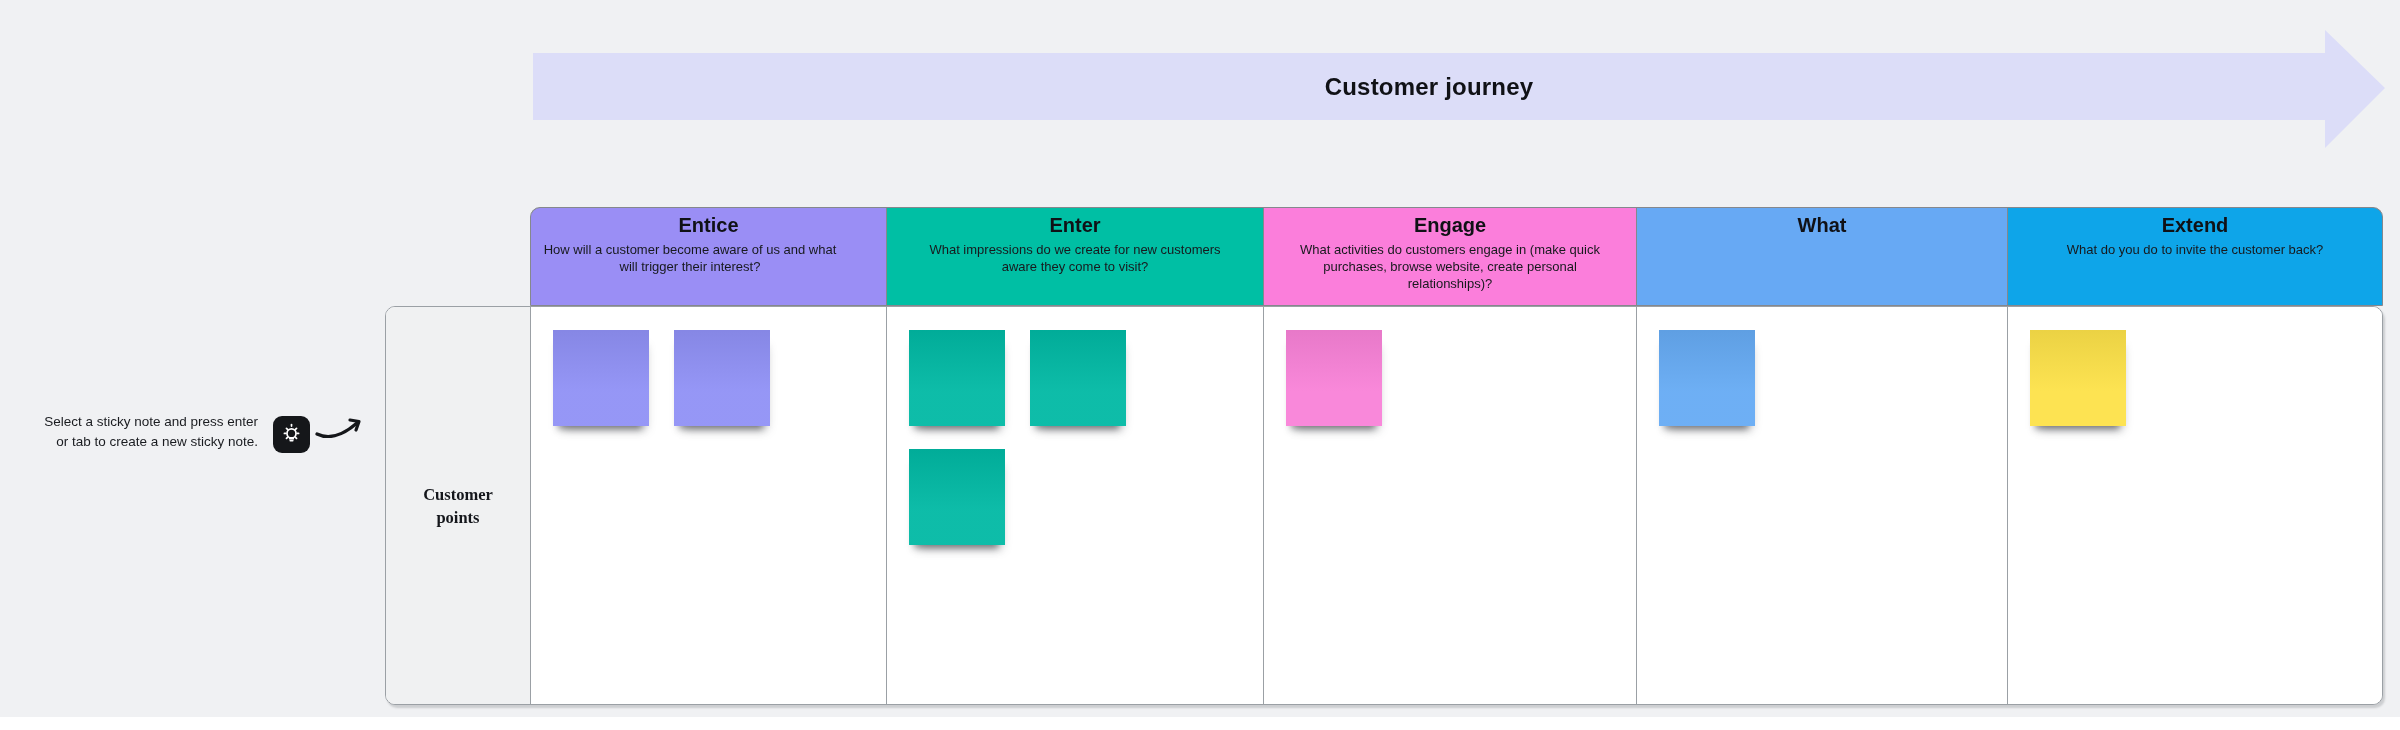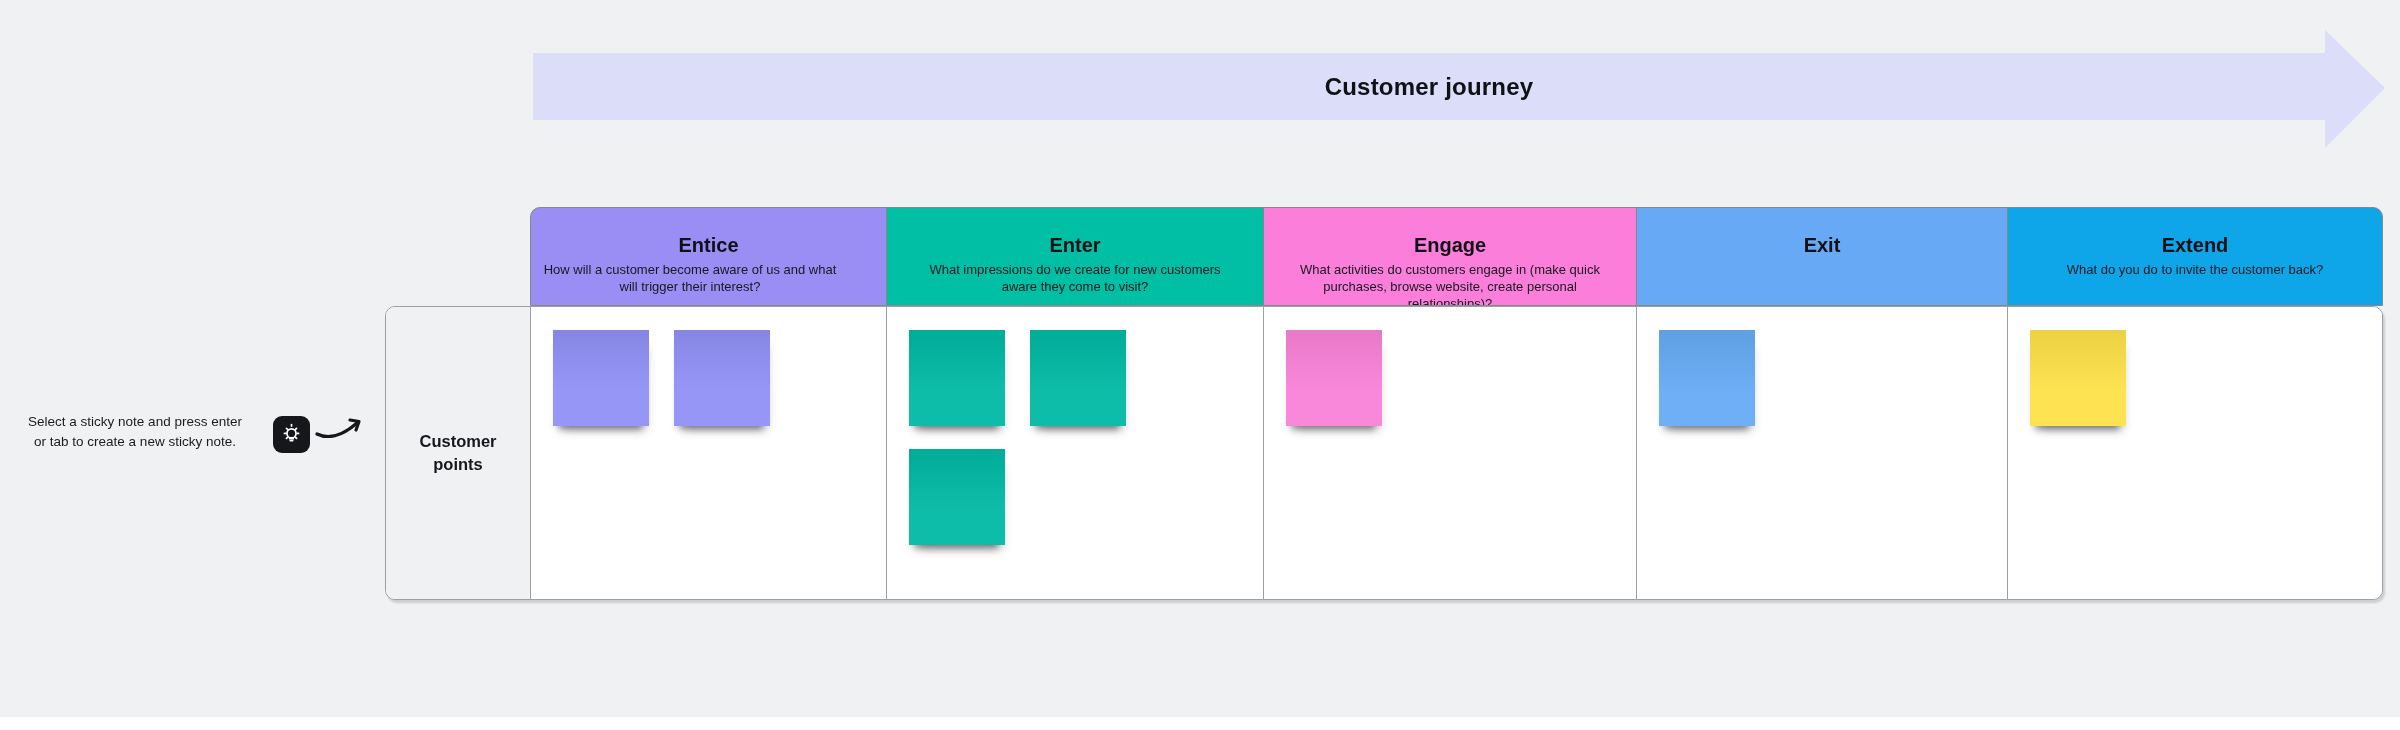--- a/index.html
+++ b/index.html
@@ -17,53 +17,54 @@
   .arrow-svg{position:absolute;left:533px;top:28px;width:1852px;height:124px;}
   .arrow-title{
     position:absolute;left:533px;top:53px;width:1792px;height:67px;
     display:flex;align-items:center;justify-content:center;
     font-size:24px;font-weight:700;letter-spacing:.2px;color:#101116;
   }
 
   
   .hint-text{
     position:absolute;left:12px;top:412px;width:246px;
-    font-size:13.5px;line-height:20px;text-align:center;color:#1a1c20;
+    font-size:13.5px;line-height:20px;text-align:right;color:#1a1c20;
   }
   .hint-bulb{
     position:absolute;left:273px;top:416px;width:37px;height:37px;
     background:#15171a;border-radius:9px;
     display:flex;align-items:center;justify-content:center;
   }
   .hint-bulb svg{width:27px;height:27px;}
   .hint-arrow{position:absolute;left:315px;top:415px;width:52px;height:28px;}
 
   
   .header-row{
     position:absolute;left:530px;top:207px;width:1853px;height:99px;
     display:flex;border:1.5px solid #85888d;border-radius:10px 10px 0 0;
     overflow:hidden;box-sizing:border-box;background:#85888d;
   }
   .col-header{
     height:100%;box-sizing:border-box;text-align:center;
-    padding-top:24px;
+    padding-top:4px;
   }
   .col-header + .col-header{border-left:1.5px solid #85888d;}
   .col-title{font-size:20px;font-weight:700;line-height:26px;color:#101116;}
   .col-desc{
     font-size:13px;line-height:17px;color:#17191d;margin:3px auto 0 auto;
   }
   .w0{width:355px;} .w1{width:377px;} .w2{width:373px;} .w3{width:371px;} .w4{flex:1;}
   .d0{max-width:302px;margin-left:8px;} .d1{max-width:316px;} .d2{max-width:300px;} .d3{max-width:312px;} .d4{max-width:344px;}
 
   .row-box{
-    position:absolute;left:385px;top:306px;width:1998px;height:294px;
+    position:absolute;left:385px;top:306px;width:1998px;height:399px;
     display:flex;border:1.5px solid #9ba0a5;border-radius:10px;
     box-sizing:border-box;background:#ffffff;overflow:hidden;
     box-shadow:2px 3px 2px rgba(100,103,108,0.25);
+    font-family:Liberation Serif, serif;
   }
   .cell-label{
     width:145px;box-sizing:border-box;background:#f0f1f2;
     border-right:1.5px solid #9ba0a5;
     display:flex;align-items:center;justify-content:center;text-align:center;
     font-size:16.5px;font-weight:700;line-height:23px;padding:0 18px;
   }
   .cell-body{position:relative;box-sizing:border-box;background:#ffffff;}
   .cell-body + .cell-body{border-left:1px solid #9ba0a5;}
   .b0{width:355px;} .b1{width:377px;} .b2{width:373px;} .b3{width:371px;} .b4{flex:1;}
@@ -119,21 +120,21 @@
     </div>
     <div class="col-header w1" style="background: rgb(0, 191, 164);">
       <div class="col-title">Enter</div>
       <div class="col-desc d1">What impressions do we create for new customers aware they come to visit?</div>
     </div>
     <div class="col-header w2" style="background: rgb(251, 126, 219);">
       <div class="col-title">Engage</div>
       <div class="col-desc d2">What activities do customers engage in (make quick purchases, browse website, create personal relationships)?</div>
     </div>
     <div class="col-header w3" style="background: rgb(103, 169, 244);">
-      <div class="col-title">Exit</div>
+      <div class="col-title">What</div>
     </div>
     <div class="col-header w4" style="background: #0ea5e9;">
       <div class="col-title">Extend</div>
       <div class="col-desc d4">What do you do to invite the customer back?</div>
     </div>
   </div>
 
   <div class="row-box">
     <div class="cell-label">Customer points</div>
     <div class="cell-body b0">

